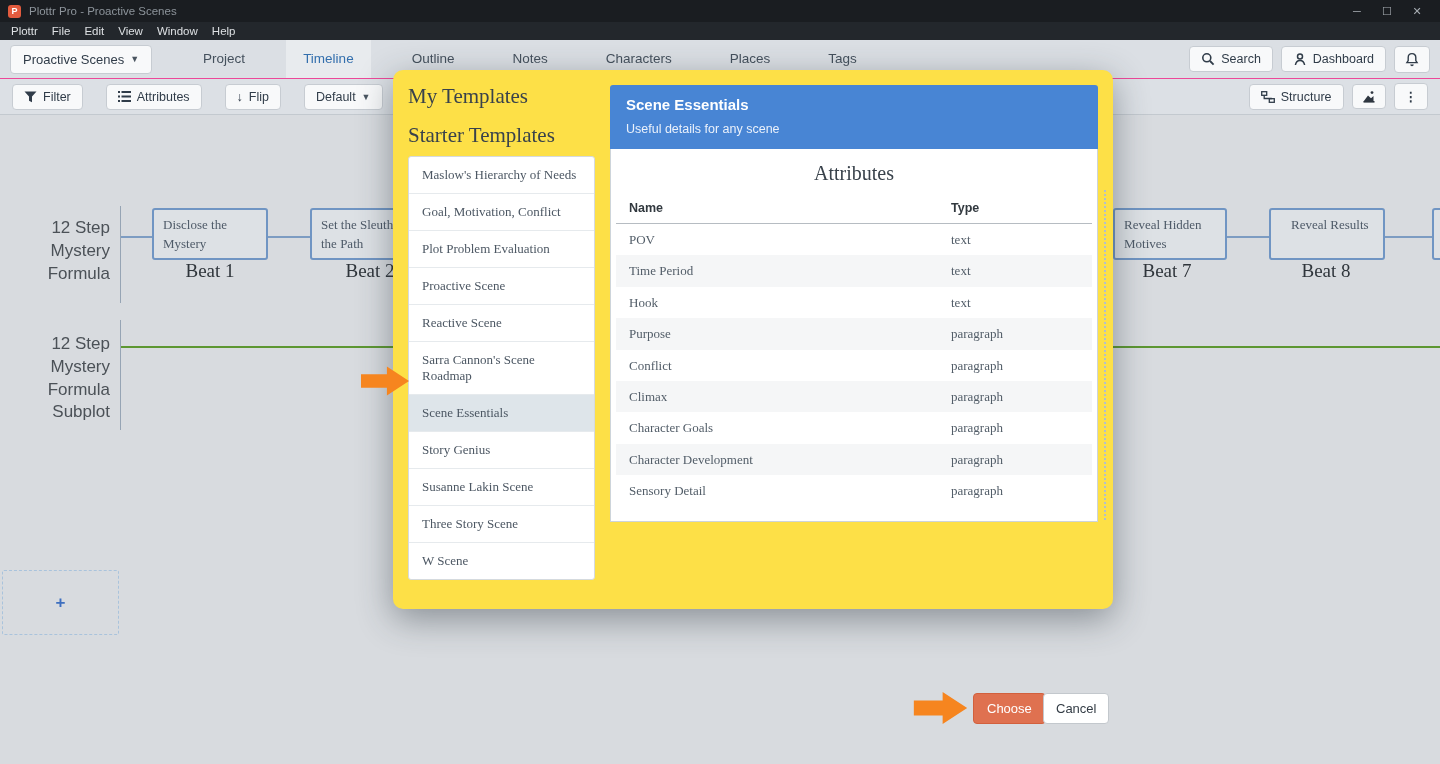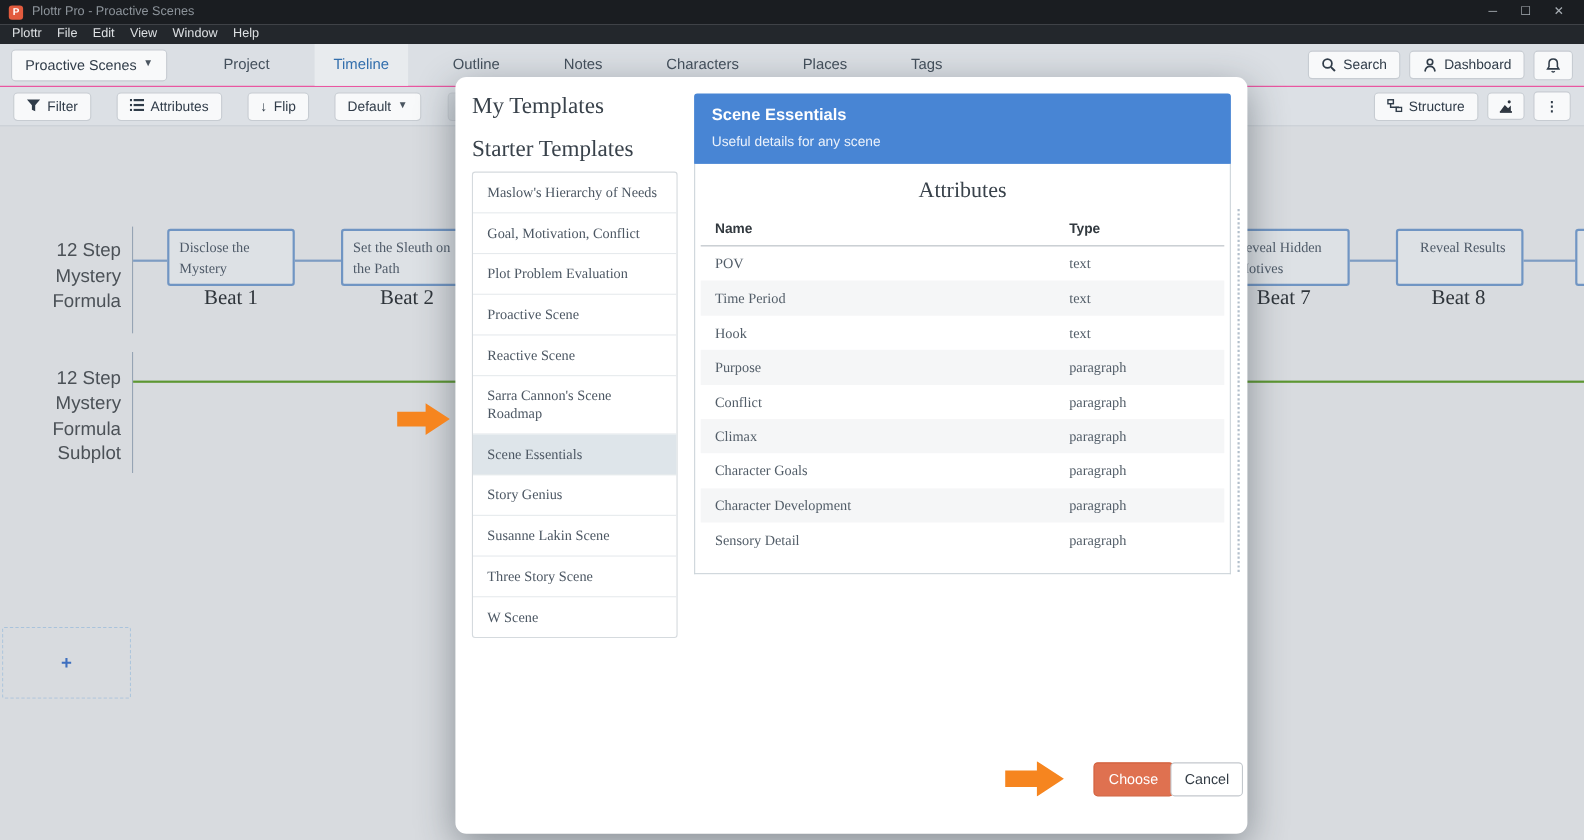--- a/index.html
+++ b/index.html
@@ -14,21 +14,21 @@
   .win-controls { margin-left:auto; display:flex; }
   .win-btn { width:30px; text-align:center; color:#a7adb3; font-size:11px; line-height:22px; }
 
   
   .menubar { height:18px; background:#23272c; display:flex; align-items:center; padding:0 4px; }
   .menu-item { color:#dde0e3; font-size:11.5px; padding:0 7px; line-height:18px; }
 
   
   .navbar { height:38px; background:#dbdfe4; display:flex; align-items:center; padding:0 10px; }
   .btn { background:#f8f9fa; border:1px solid #c7ccd2; border-radius:4px; color:#303c49;
-    font-size:12.5px; padding:5px 11px; display:inline-flex; gap:6px; white-space:nowrap; }
+    font-size:12.5px; padding:5px 11px; display:inline-flex; align-items:center; gap:6px; white-space:nowrap; }
   .project-btn { font-size:13px; padding:6px 12px; }
   .caret { font-size:9px; color:#4a5560; }
   .tabs { display:flex; margin-left:34px; height:38px;gap:24px; }
   .tab { padding:0 17px; line-height:38px; font-size:13.5px; color:#44505c; }
   .tab.active { background:#e8ebee; color:#336fad; }
   .nav-right { margin-left:auto; display:flex; gap:8px; align-items:center; }
   .icon { display:inline-flex; }
 
   
   .toolbar { height:37px; background:#dce0e5; border-top:1px solid #ec4899;
@@ -51,21 +51,21 @@
   .hline { position:absolute; height:2px; background:#7d9cc2; }
   .greenline { position:absolute; height:2px; background:#5d9732; }
   .scene-card { position:absolute; top:208px; height:52px; background:#dde1e5;
     border:2px solid #7095c3; border-radius:3px; padding:6px 9px; overflow:hidden;
     font-family:"Liberation Serif", serif; font-size:13px; color:#4e5a68; line-height:1.45; }
   .add-box { position:absolute; left:2px; top:455px; width:117px; height:65px;
     border:1.5px dashed #a9c3dc; border-radius:2px; display:flex; align-items:center; justify-content:center; }
   .add-plus { color:#3e6fbf; font-size:17px; font-weight:bold; }
 
   
-  .modal { position:absolute; left:414px; top:70px; width:720px; height:688px; background:#ffffff;
+  .modal { position:absolute; left:393px; top:70px; width:720px; height:539px; background:#fde047;
     border-radius:10px; box-shadow:0 10px 35px rgba(40,50,60,.45); z-index:10; }
   .tpl-heading { position:absolute; left:15px; font-family:"Liberation Serif", serif;
     font-size:21px; color:#39424b; font-weight:normal; }
   .tpl-list { position:absolute; left:15px; top:86px; width:187px; background:#fff;
     border:1px solid #d5dade; border-radius:3px; }
   .tpl-item { padding:10px 13px; font-family:"Liberation Serif", serif; font-size:13px;
     color:#4c5763; border-bottom:1px solid #e6eaed; }
   .tpl-item:last-child { border-bottom:none; }
   .tpl-item.selected { background:#dee5ea; }
 

